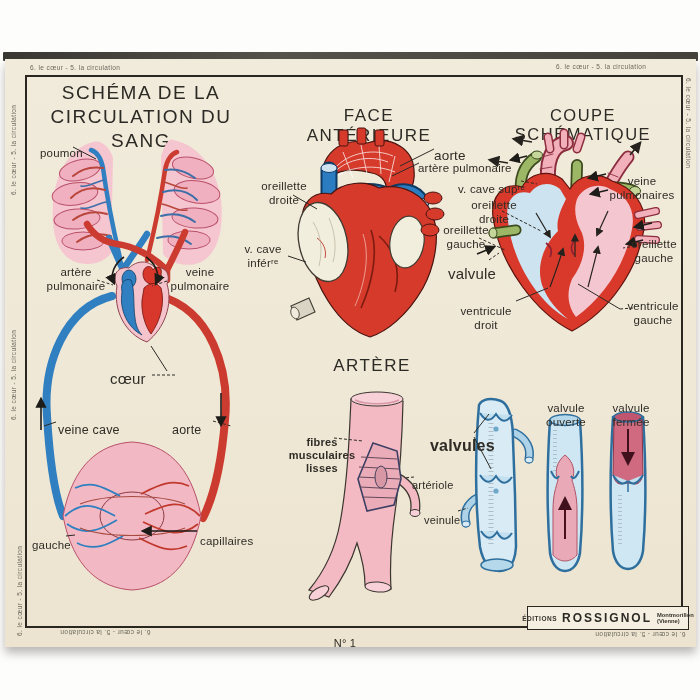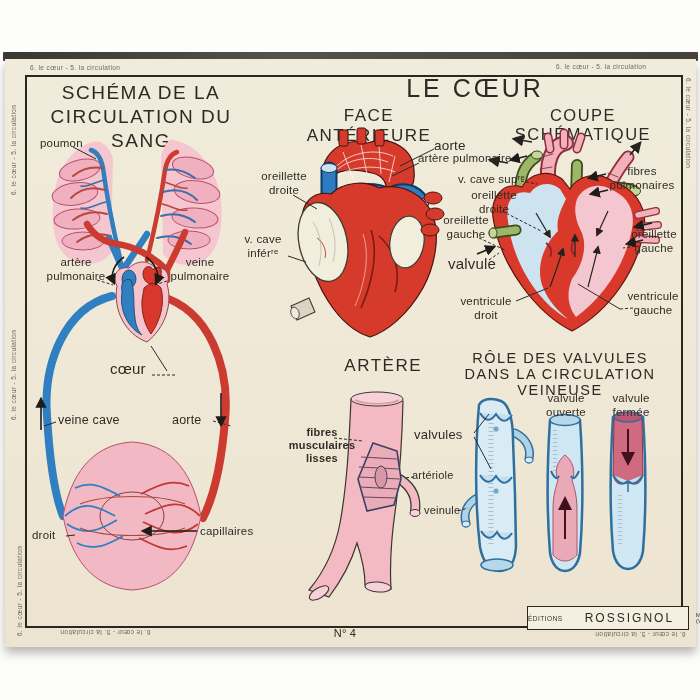--- a/index.html
+++ b/index.html
@@ -5,29 +5,29 @@
   html,body{margin:0;padding:0;background:#ffffff;}
   #photo{position:relative;width:700px;height:700px;background:#fdfdfc;overflow:hidden;
          font-family:"Liberation Sans",sans-serif;}
   #topbar{position:absolute;left:3px;top:52px;width:695px;height:9px;
           background:linear-gradient(90deg,#3a3833,#56534b 40%,#45423c);border-radius:1px;}
   #poster{position:absolute;left:5px;top:59px;width:691px;height:588px;
           background:linear-gradient(180deg,#f1ebdb 0%,#efe8d6 55%,#ece4d0 100%);
           box-shadow:0 6px 9px rgba(60,55,45,.35);}
   #frame{position:absolute;left:25px;top:75px;width:654px;height:549px;
          border:2px solid #2a2721;}
-  .label{position:absolute;font-size:11.5px;line-height:1.18;color:#2f2c26;letter-spacing:.2px;}
+  .label{position:absolute;font-size:11.5px;line-height:1.18;color:#2f2c26;letter-spacing:.2px;margin-top:10px;}
   .tc{text-align:center;} .nw{white-space:nowrap;}
   .title-main{position:absolute;color:#2c2a25;letter-spacing:1.5px;font-weight:400;}
   .edge{position:absolute;font-size:6.5px;color:#6b675c;letter-spacing:.4px;white-space:nowrap;}
   .vert{transform:rotate(-90deg);transform-origin:left top;}
   .vertR{transform:rotate(90deg);transform-origin:left top;}
   .flip{transform:rotate(180deg);}
   #pubbox{position:absolute;left:527px;top:606px;width:160px;height:22px;background:#f4efe0;
-          border:1.3px solid #2a2721;display:flex;align-items:center;justify-content:flex-start;gap:22px;z-index:30;}
+          border:1.3px solid #2a2721;display:flex;align-items:center;justify-content:center;gap:5px;z-index:30;font-weight:bold;}
   #pubbox .p1{font-size:6.5px;color:#35322b;letter-spacing:.5px;}
   #pubbox .p2{font-size:12px;color:#2c2a25;letter-spacing:2px;}
   #pubbox .p3{font-size:5.8px;color:#35322b;}
   svg{position:absolute;overflow:visible;}
   #overlay{left:0;top:0;z-index:25;pointer-events:none;}
   .z{z-index:10;} .lab{z-index:28;}
 </style>
 </head>
 <body>
 
@@ -42,28 +42,23 @@
   <div class="edge vert" style="left:10px;top:420px;">6. le cœur  -  5. la circulation</div>
   <div class="edge vert" style="left:16px;top:636px;">6. le cœur  -  5. la circulation</div>
   <div class="edge vertR" style="left:692px;top:78px;">6. le cœur  -  5. la circulation</div>
   <div class="edge flip" style="left:60px;top:629px;">6. le cœur  -  5. la circulation</div>
   <div class="edge flip" style="left:595px;top:631px;">6. le cœur  -  5. la circulation</div>
 
   <div class="title-main tc" style="left:28px;top:81px;width:226px;font-size:19px;line-height:1.25;">
     <span style="display:block">SCHÉMA DE LA</span>
     <span style="display:block">CIRCULATION DU SANG</span>
   </div>
-  <div class="title-main tc" style="left:395px;top:74px;width:160px;font-size:25px;letter-spacing:3px;">LE CŒUR</div>
   <div class="title-main tc" style="left:281px;top:106px;width:176px;font-size:17px;">FACE ANTÉRIEURE</div>
   <div class="title-main tc" style="left:482px;top:106px;width:202px;font-size:16.5px;">COUPE SCHÉMATIQUE</div>
-  <div class="title-main tc" style="left:322px;top:356px;width:100px;font-size:17px;text-align:right;">ARTÈRE</div>
-  <div class="title-main tc" style="left:450px;top:350px;width:220px;font-size:14.5px;">
-    <span style="display:block">RÔLE DES VALVULES</span>
-    <span style="display:block;width:250px;margin-left:-15px;">DANS LA CIRCULATION VEINEUSE</span>
-  </div>
+  <div class="title-main tc" style="left:322px;top:356px;width:100px;font-size:17px;">ARTÈRE</div>
 
   <svg class="z" style="left:25px;top:128px;" width="235" height="505" viewBox="0 0 235 505">
 
     <path d="M68,14 C45,20 30,45 28,75 C26,105 32,125 48,133 C62,139 78,136 86,125 L88,30 C84,18 76,12 68,14 Z" fill="#f5c6cf"></path>
     <path d="M148,12 C172,16 192,40 196,72 C199,104 192,126 176,134 C162,140 146,136 138,126 L136,28 C140,16 144,10 148,12 Z" fill="#f5c6cf"></path>
     <g fill="#f0b0bf" stroke="#b9506a" stroke-width="1">
       <ellipse cx="55" cy="42" rx="21" ry="10" transform="rotate(-14 55 42)"></ellipse>
       <ellipse cx="50" cy="66" rx="23" ry="11" transform="rotate(-8 50 66)"></ellipse>
       <ellipse cx="52" cy="91" rx="23" ry="10" transform="rotate(-4 52 91)"></ellipse>
       <ellipse cx="58" cy="113" rx="21" ry="9"></ellipse>
@@ -318,44 +313,44 @@
       <path d="M643,240 L627,244" marker-end="url(#ah)"></path>
     </g>
   </svg>
 
   <div class="label lab" style="left:40px;top:137px;">poumon</div>
   <div class="label lab tc" style="left:40px;top:256px;width:72px;">artère pulmonaire</div>
   <div class="label lab tc" style="left:163px;top:256px;width:74px;">veine pulmonaire</div>
   <div class="label lab" style="left:110px;top:360px;font-size:15px;">cœur</div>
   <div class="label lab nw" style="left:58px;top:413px;font-size:12.5px;">veine cave</div>
   <div class="label lab" style="left:172px;top:413px;font-size:12.5px;">aorte</div>
-  <div class="label lab" style="left:32px;top:529px;">droit</div>
+  <div class="label lab" style="left:32px;top:529px;">gauche</div>
   <div class="label lab" style="left:200px;top:525px;text-align:right;">capillaires</div>
 
   <div class="label lab" style="left:434px;top:138px;font-size:13.5px;">aorte</div>
   <div class="label lab nw" style="left:418px;top:152px;">artère pulmonaire</div>
   <div class="label lab tc" style="left:256px;top:170px;width:56px;">oreillette droite</div>
   <div class="label lab tc" style="left:236px;top:233px;width:54px;">v. cave inférʳᵉ</div>
 
   <div class="label lab nw" style="left:458px;top:173px;">v. cave supʳᵉ</div>
   <div class="label lab tc" style="left:466px;top:189px;width:56px;">oreillette droite</div>
   <div class="label lab tc" style="left:438px;top:214px;width:56px;">oreillette gauche</div>
   <div class="label lab" style="left:448px;top:255px;font-size:15px;">valvule</div>
-  <div class="label lab tc" style="left:608px;top:165px;width:68px;">fibres pulmonaires</div>
+  <div class="label lab tc" style="left:608px;top:165px;width:68px;">veine pulmonaires</div>
   <div class="label lab tc" style="left:628px;top:228px;width:52px;">oreillette gauche</div>
   <div class="label lab tc" style="left:624px;top:290px;width:58px;">ventricule gauche</div>
   <div class="label lab tc" style="left:456px;top:295px;width:60px;">ventricule droit</div>
 
   <div class="label lab tc" style="left:272px;top:426px;width:100px;font-size:11px;font-weight:bold;">fibres musculaires lisses</div>
   <div class="label lab" style="left:412px;top:469px;font-size:11px;">artériole</div>
   <div class="label lab" style="left:424px;top:504px;font-size:11px;">veinule</div>
 
-  <div class="label lab" style="left:414px;top:427px;font-size:13px;">valvules</div>
+  <div class="label lab" style="left:430px;top:427px;font-size:16px;font-weight:bold;">valvules</div>
   <div class="label lab tc" style="left:539px;top:392px;width:54px;">valvule ouverte</div>
   <div class="label lab tc" style="left:604px;top:392px;width:54px;">valvule fermée</div>
 
-  <div class="label tc" style="left:320px;top:627px;width:50px;font-size:11px;z-index:30;">N° 4</div>
+  <div class="label tc" style="left:320px;top:627px;width:50px;font-size:11px;z-index:30;">N° 1</div>
   <div id="pubbox">
     <span class="p1">ÉDITIONS</span>
     <span class="p2">ROSSIGNOL</span>
     <span class="p3">Montmorillon (Vienne)</span>
   </div>
 </div>
 
 </body></html>

